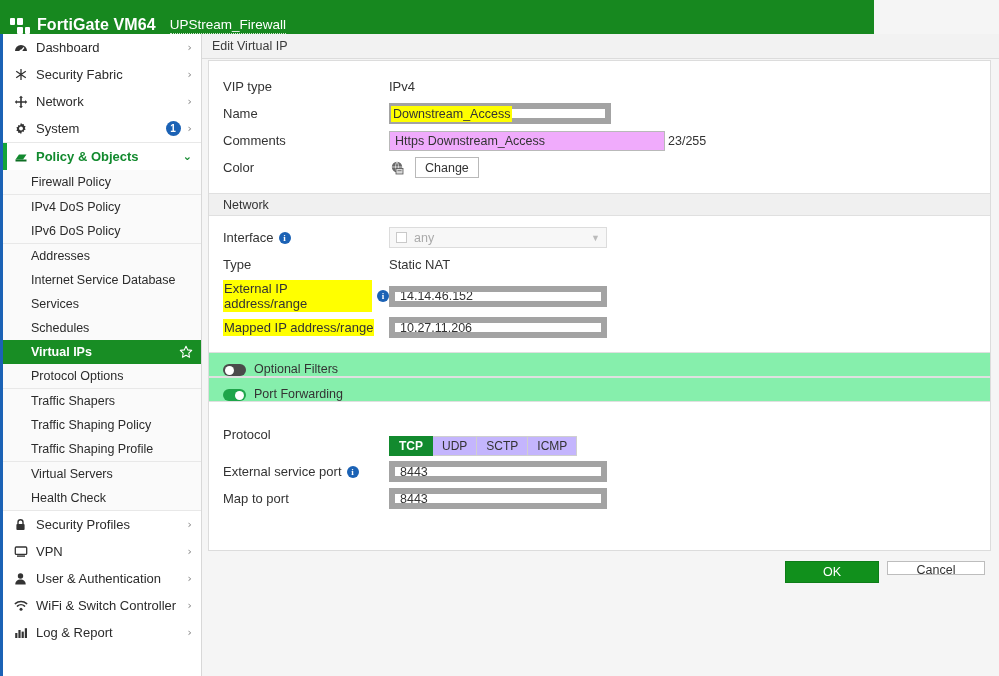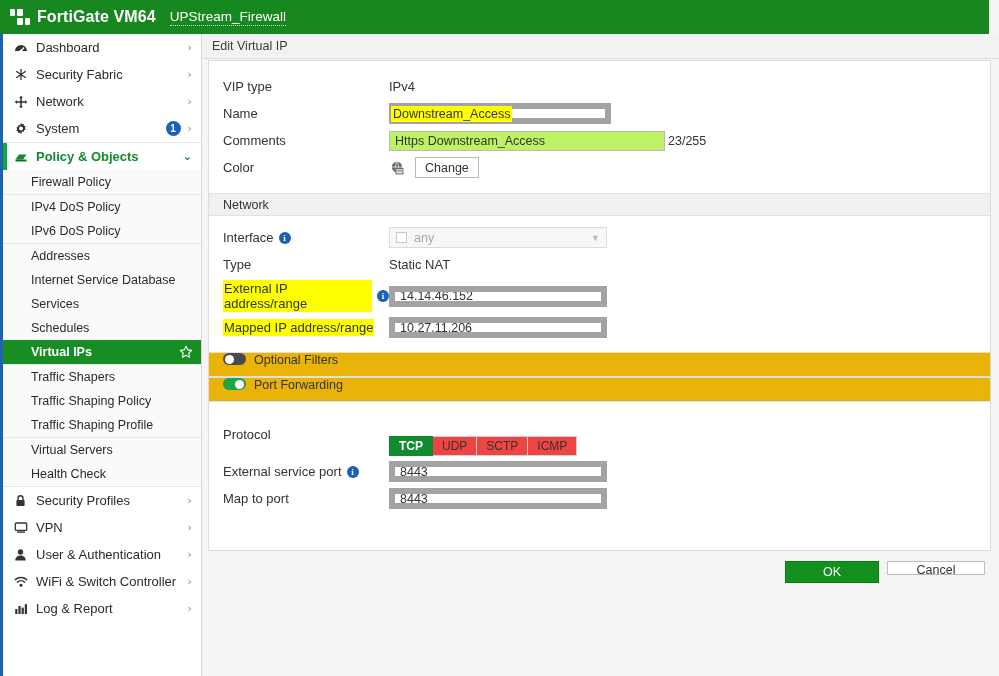--- a/index.html
+++ b/index.html
@@ -10,23 +10,23 @@
     font-family: "Liberation Sans", sans-serif;
     font-size: 13px;
     color: #2b2b2b;
     overflow: hidden;
   }
   #app { position: relative; width: 999px; height: 676px; }
 
   
   .topbar {
     position: absolute; top: 0; left: 0;
-    width: 989px; height: 34px;
+    width: 874px; height: 34px;
     background: #17881f;
-    display: flex; align-items: center;
+    display: flex; align-items: flex-end;
     padding-left: 10px;
   }
   .logo-mark {
     width: 20px; height: 16px;
     display: grid;
     grid-template-columns: repeat(3, 1fr);
     grid-template-rows: repeat(2, 1fr);
     gap: 2px;
     margin-right: 7px;
   }
@@ -164,21 +164,21 @@
     position: absolute; left: 2px; top: 3px;
     background: #ffff00;
     font-size: 12.5px; line-height: 16px;
     padding: 0 2px; color: #333;
     pointer-events: none;
   }
   .comments-wrap { display: flex; align-items: flex-start; gap: 3px; }
   .ta {
     width: 276px; height: 20px;
     border: 1px solid #b9b9b9;
-    background: #bef264;
+    background: #f0abfc;
     font-family: "Liberation Sans", sans-serif;
     font-size: 12.5px; color: #333;
     padding: 2px 5px;
     resize: none; outline: none;
     overflow: hidden;
   }
   .counter { font-size: 12.5px; color: #333; padding-top: 3px; }
 
   .swatch {
     width: 17px; height: 15px; margin-right: 9px;
@@ -223,25 +223,25 @@
   .info {
     width: 12px; height: 12px; border-radius: 50%;
     background: #1b62b5; color: #fff;
     font-size: 9px; font-weight: bold;
     display: inline-flex; align-items: center; justify-content: center;
     font-family: "Liberation Serif", serif;
     flex: 0 0 12px;
   }
 
   .toggle-row {
-    background: #eab308;
+    background: #86efac;
     border-top: 1px solid #e0e0e0;
     border-bottom: 1px solid #e0e0e0;
     height: 25px;
-    display: flex; align-items: flex-start;
+    display: flex; align-items: flex-end;
     padding-left: 14px; gap: 8px;
     font-size: 12.5px; color: #333;
   }
   .sw {
     width: 23px; height: 12px; border-radius: 7px;
     position: relative; flex: 0 0 23px;
     background: #4a4a4a;
   }
   .sw.on { background: #1ea54a; }
   .sw i {
@@ -249,21 +249,21 @@
     border-radius: 50%; background: #fff; display: block;
   }
   .sw.off i { left: 2px; }
   .sw.on i { right: 2px; }
 
   .protos { display: flex; margin-top: 24px; }
   .proto {
     height: 20px; padding: 0 9px;
     border: 1px solid #cfcfcf;
     border-left: none;
-    background: #ef4444;
+    background: #c4b5fd;
     font-size: 12px; color: #333;
     display: flex; align-items: center;
     cursor: pointer;
   }
   .proto:first-child { border-left: 1px solid #cfcfcf; }
   .proto.sel-on {
     background: #128a2e; color: #fff;
     border-color: #128a2e; font-weight: bold;
   }
   .inp.port { width: 218px; }
@@ -392,20 +392,23 @@
             <span>Schedules</span>
           </div>
           <div class="sub-item active">
             <span>Virtual IPs</span>
             <span class="star">
               <svg width="14" height="14" viewBox="0 0 14 14">
                 <path d="M7 1.2l1.75 3.7 3.95.5-2.9 2.8.73 4.05L7 10.3 3.47 12.25l.73-4.05-2.9-2.8 3.95-.5z" fill="none" stroke="#fff" stroke-width="1.1" stroke-linejoin="round"></path>
               </svg>
             </span>
           </div>
+          <div class="sub-item">
+            <span>Protocol Options</span>
+          </div>
         </div>
         <div class="subgroup">
           <div class="sub-item">
             <span>Traffic Shapers</span>
           </div>
           <div class="sub-item">
             <span>Traffic Shaping Policy</span>
           </div>
           <div class="sub-item">
             <span>Traffic Shaping Profile</span>

